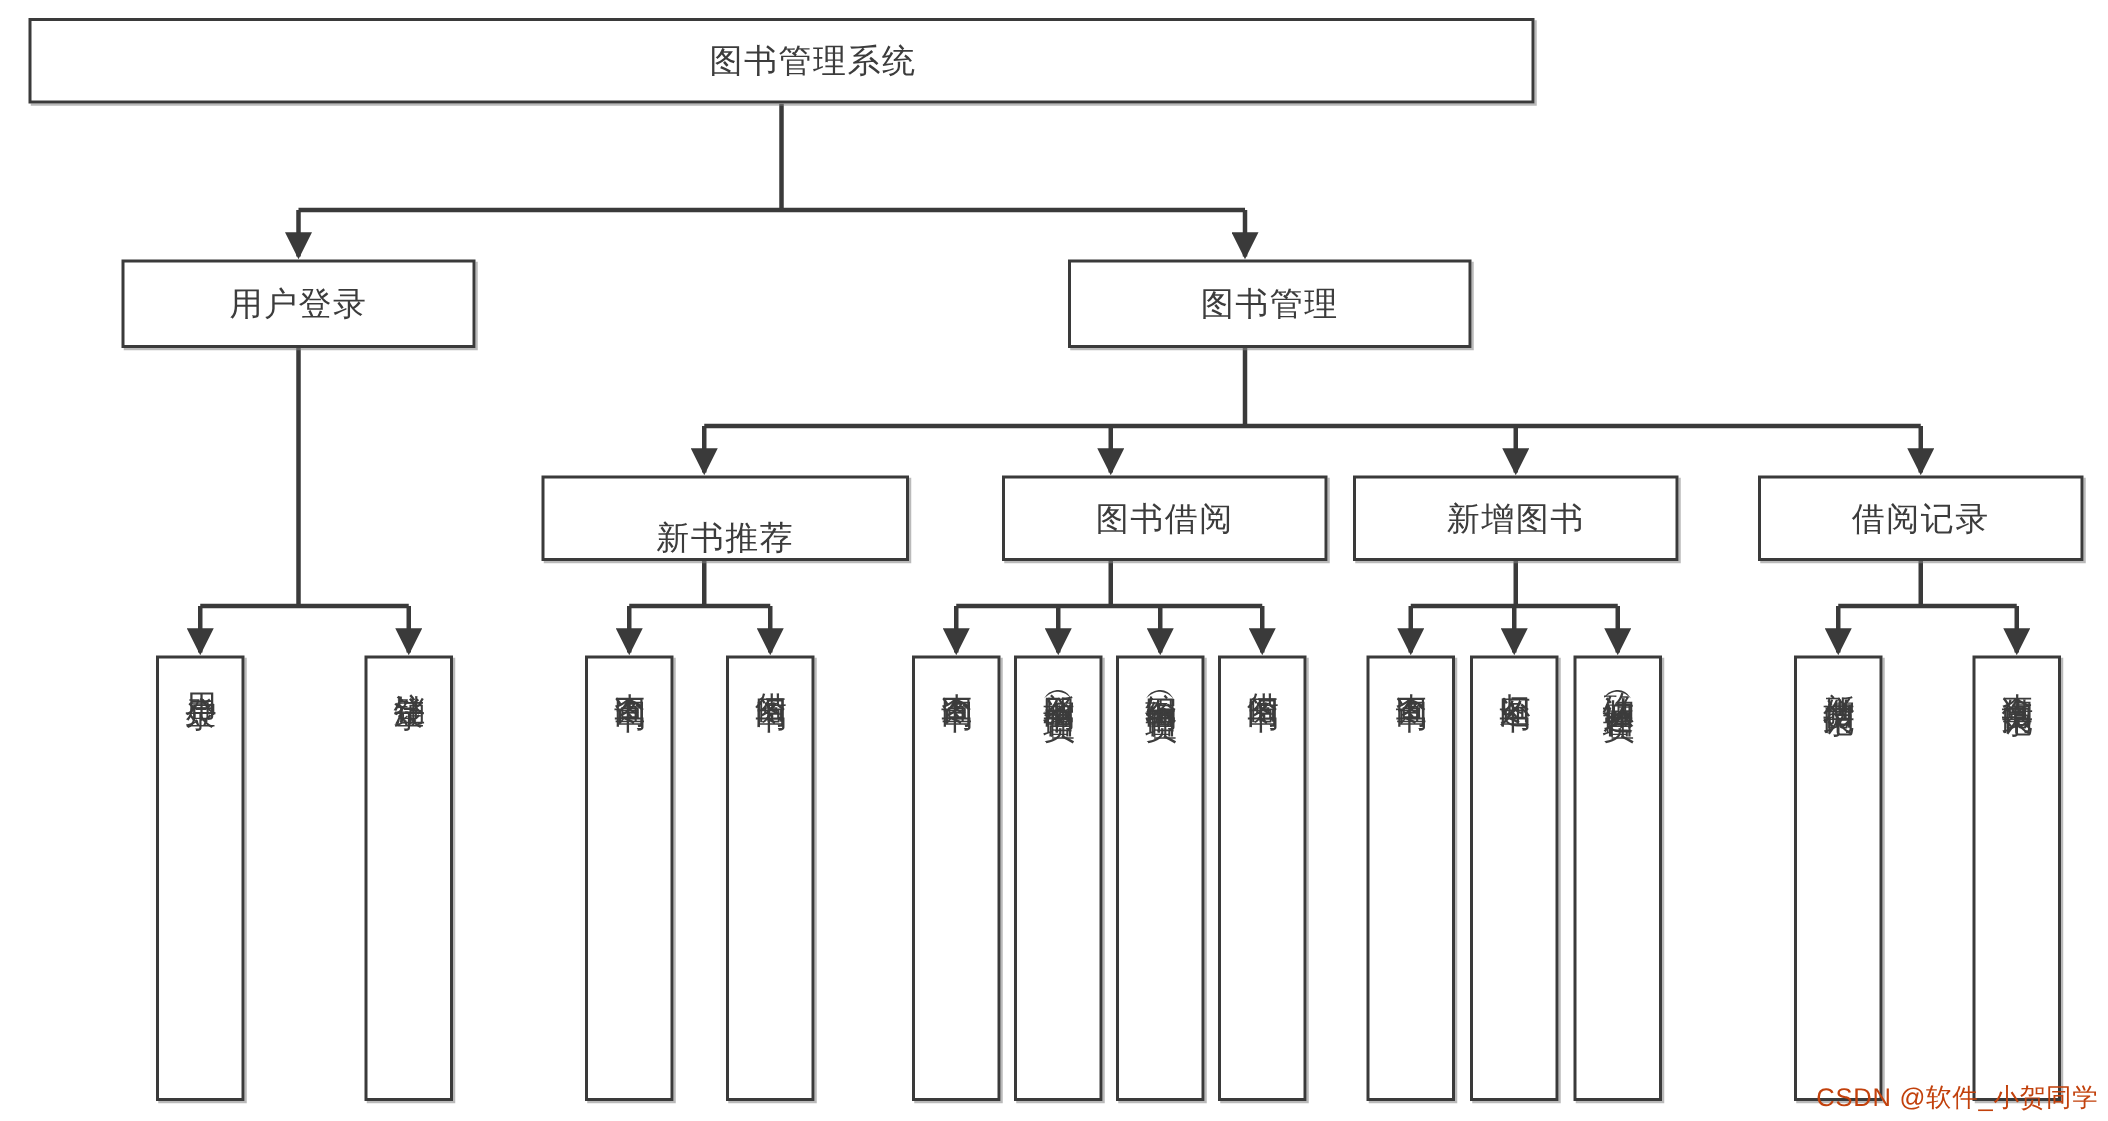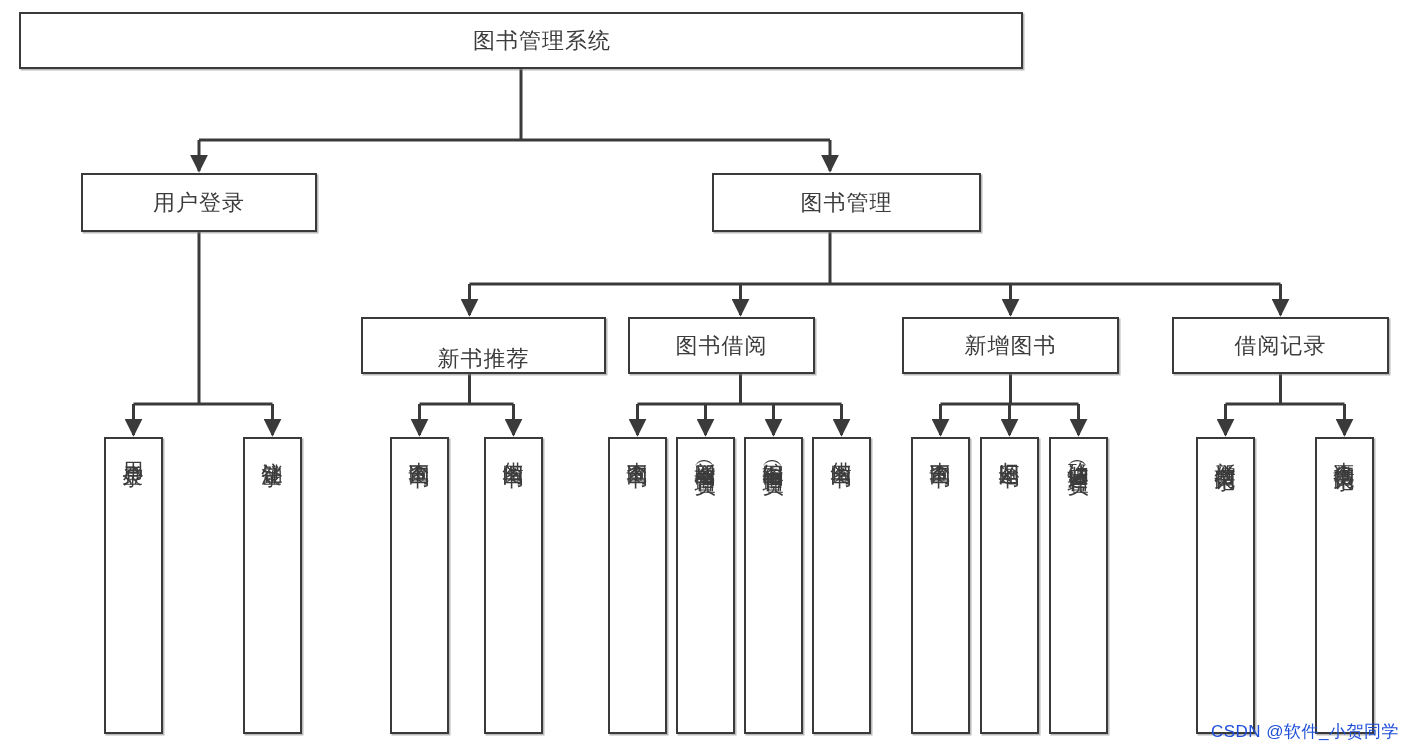--- a/index.html
+++ b/index.html
@@ -57,21 +57,21 @@
     letter-spacing: 2px;
     line-height: 1.0;
     white-space: nowrap;
     transform: none;
   }
   .watermark {
     position: absolute;
     right: 6px;
     bottom: 4px;
     font-size: 17px;
-    color: #1d4ed8;
+    color: #c2410c;
     letter-spacing: 0.5px;
     white-space: nowrap;
     user-select: none;
   }
 </style>
 </head>
 <body>
 
 <div id="canvas">
   <svg class="edges" viewBox="0 0 1405 747" xmlns="http://www.w3.org/2000/svg">
@@ -123,21 +123,21 @@
       </div>
       <div class="node" style="left: 81px; top: 173px; width: 236px; height: 59px;">
         <span class="label">用户登录</span>
       </div>
       <div class="node" style="left: 712px; top: 173px; width: 269px; height: 59px;">
         <span class="label">图书管理</span>
       </div>
       <div class="node" style="left: 361px; top: 317px; width: 245px; height: 57px; align-items: flex-end;">
         <span class="label">新书推荐</span>
       </div>
-      <div class="node" style="left: 628px; top: 317px; width: 187px; height: 57px; justify-content: center;">
+      <div class="node" style="left: 668px; top: 317px; width: 217px; height: 57px; justify-content: center;">
         <span class="label">图书借阅</span>
       </div>
       <div class="node" style="left: 902px; top: 317px; width: 217px; height: 57px;">
         <span class="label">新增图书</span>
       </div>
       <div class="node" style="left: 1172px; top: 317px; width: 217px; height: 57px; text-align: center;">
         <span class="label">借阅记录</span>
       </div>
       <div class="node vertical" style="left: 104px; top: 437px; width: 59px; height: 297px;">
         <span class="label">用户登录</span>

